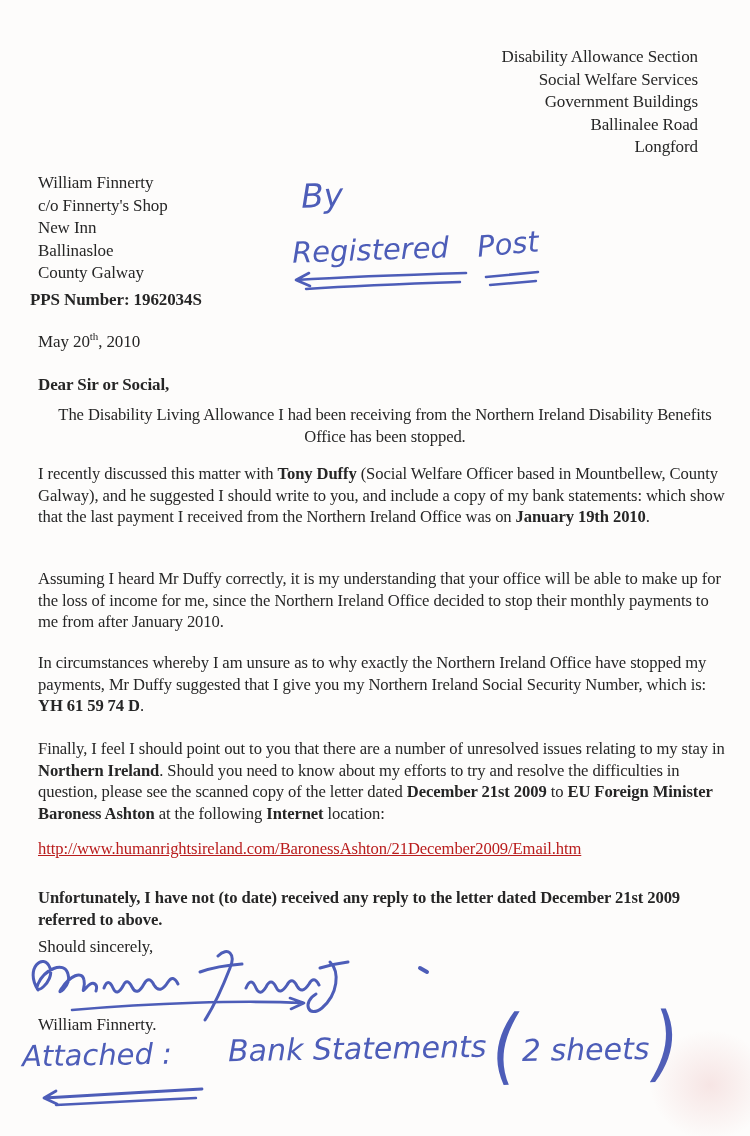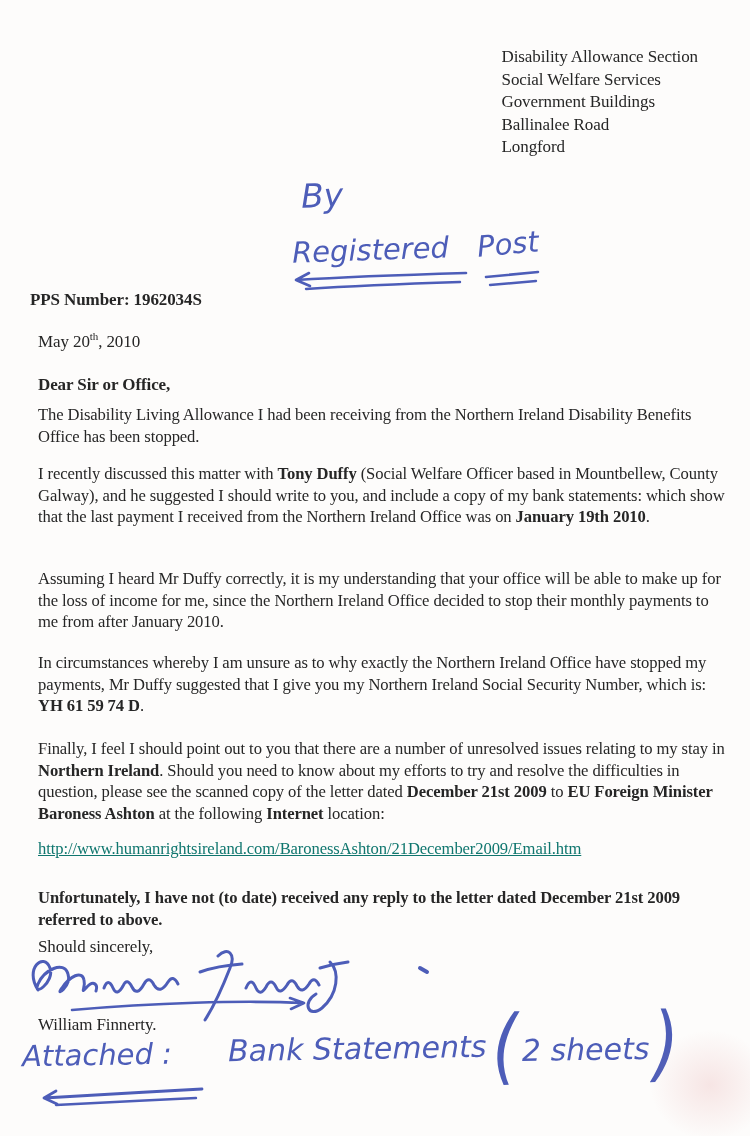--- a/index.html
+++ b/index.html
@@ -6,31 +6,31 @@
   .page{
     position:relative;
     width:750px;height:1136px;
     background:#fdfcfb;
     overflow:hidden;
     font-family:"Liberation Serif","DejaVu Serif",serif;
     color:#262626;
   }
   
   .block{position:absolute;font-size:17px;line-height:22.5px;letter-spacing:-0.1px;}
-  .sender{top:46px;right:52px;}
+  .sender{top:46px;right:52px;text-align:right;}
   .recipient{top:172px;left:38px;}
   .pps{top:289px;left:30px;font-weight:bold;}
   .date{top:331px;left:38px;}
   .date sup{font-size:11px;vertical-align:super;line-height:0;}
   .salutation{top:374px;left:38px;font-weight:bold;}
   .para{position:absolute;left:38px;width:694px;margin:0;
         font-size:16.6px;line-height:21.5px;letter-spacing:-0.1px;}
   .b{font-weight:bold;}
   .linkline{top:838px;left:38px;}
-  .linkline a{color:#0f766e;text-decoration:underline;font-size:16.6px;cursor:pointer;}
+  .linkline a{color:#b91c1c;text-decoration:underline;font-size:16.6px;cursor:pointer;}
   .closing{top:936px;left:38px;}
   .printedname{top:1014px;left:38px;}
   
   .hw{position:absolute;font-family:"DejaVu Sans",sans-serif;font-style:italic;
       color:#4d5db8;white-space:nowrap;}
   .hw-by{top:176px;left:301px;font-size:33px;transform:rotate(-2deg);}
   .hw-registered{top:233px;left:292px;font-size:29px;transform:rotate(-2deg);}
   .hw-post{top:227px;left:477px;font-size:29px;transform:rotate(-5deg);}
   .hw-attached{top:1038px;left:22px;font-size:29px;transform:rotate(-1deg);}
   .hw-bank{top:1031px;left:228px;font-size:30px;transform:rotate(-1deg);}
@@ -50,36 +50,43 @@
 <div class="page">
 
   <div class="block sender">
     <div>Disability Allowance Section</div>
     <div>Social Welfare Services</div>
     <div>Government Buildings</div>
     <div>Ballinalee Road</div>
     <div>Longford</div>
   </div>
 
+  <div class="block recipient">
+    <div>William Finnerty</div>
+    <div>c/o Finnerty's Shop</div>
+    <div>New Inn</div>
+    <div>Ballinasloe</div>
+    <div>County Galway</div>
+  </div>
 
   <div class="hw hw-by">By</div>
   <div class="hw hw-registered">Registered</div>
   <div class="hw hw-post">Post</div>
   <svg class="ink" style="left:288px;top:266px;" width="260" height="32" viewBox="0 0 260 32">
     <path d="M178,7 C110,9 40,12 8,14 l13,-7 M8,14 l14,6" stroke-width="2.6"></path>
     <path d="M172,16 C110,18 48,21 18,23" stroke-width="2.4"></path>
     <path d="M250,6 L198,11" stroke-width="2.6"></path>
     <path d="M248,15 L202,19" stroke-width="2.4"></path>
   </svg>
 
   <div class="block pps">PPS Number: 1962034S</div>
   <div class="block date"><span>May 20</span><sup>th</sup><span>, 2010</span></div>
-  <div class="block salutation">Dear Sir or Office,</div>
+  <div class="block salutation">Dear Sir or Social,</div>
 
-  <p class="para" style="top:404px;"><span>The Disability Living Allowance I had been receiving from the Northern Ireland Disability Benefits Office has been stopped.</span></p>
+  <p class="para" style="top:404px;text-align:center;"><span>The Disability Living Allowance I had been receiving from the Northern Ireland Disability Benefits Office has been stopped.</span></p>
 
   <p class="para" style="top:463px;"><span>I recently discussed this matter with </span><span class="b">Tony Duffy</span><span> (Social Welfare Officer based in Mountbellew, County Galway), and he suggested I should write to you, and include a copy of my bank statements: which show that the last payment I received from the Northern Ireland Office was on </span><span class="b">January 19th 2010</span><span>.</span></p>
 
   <p class="para" style="top:568px;"><span>Assuming I heard Mr Duffy correctly, it is my understanding that your office will be able to make up for the loss of income for me, since the Northern Ireland Office decided to stop their monthly payments to me from after January 2010.</span></p>
 
   <p class="para" style="top:652px;"><span>In circumstances whereby I am unsure as to why exactly the Northern Ireland Office have stopped my payments, Mr Duffy suggested that I give you my Northern Ireland Social Security Number, which is: </span><span class="b">YH 61 59 74 D</span><span>.</span></p>
 
   <p class="para" style="top:738px;"><span>Finally, I feel I should point out to you that there are a number of unresolved issues relating to my stay in </span><span class="b">Northern Ireland</span><span>. Should you need to know about my efforts to try and resolve the difficulties in question, please see the scanned copy of the letter dated </span><span class="b">December 21st 2009</span><span> to </span><span class="b">EU Foreign Minister Baroness Ashton</span><span> at the following </span><span class="b">Internet</span><span> location:</span></p>
 
   <div class="block linkline">

